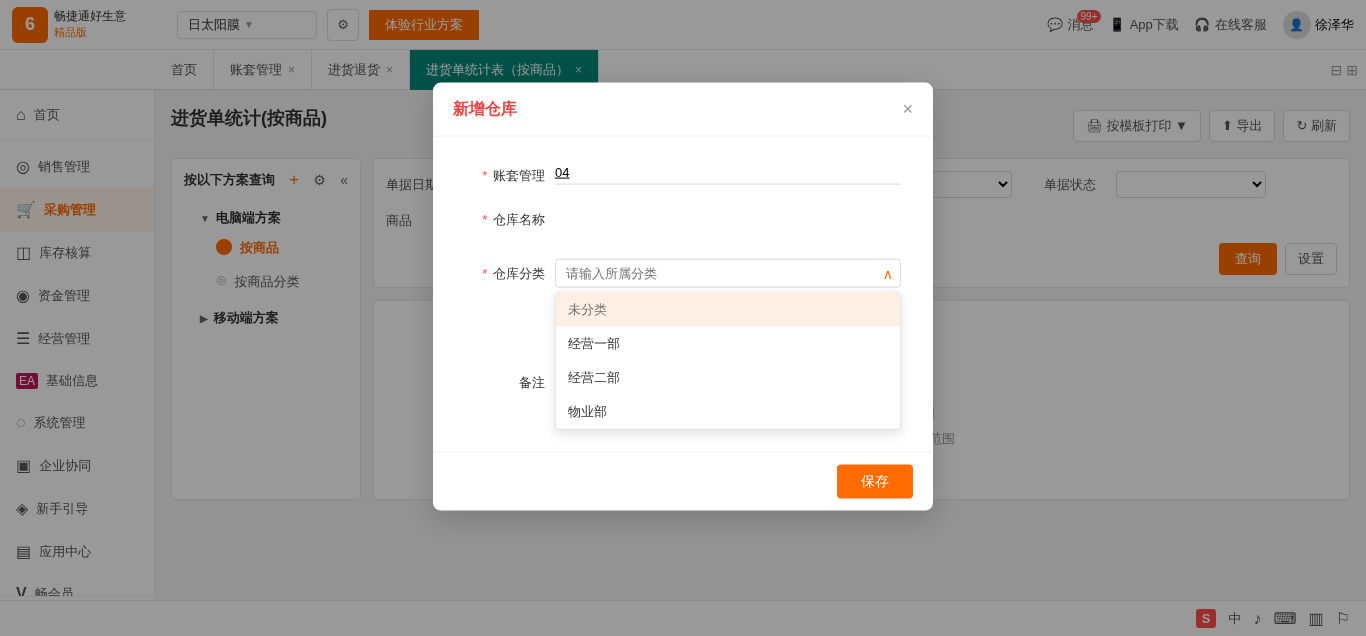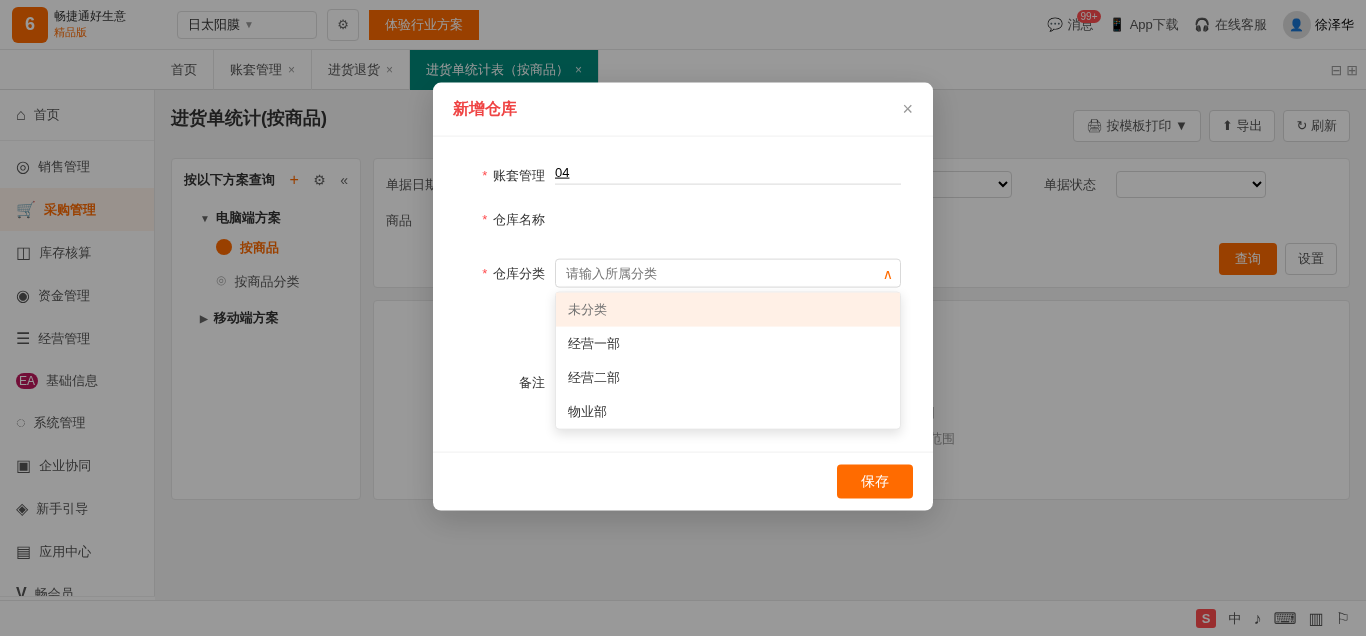--- a/index.html
+++ b/index.html
@@ -313,21 +313,21 @@
       </div>
       <div class="sidebar-item">
         <span class="s-icon">◉</span>
         <span>资金管理</span>
       </div>
       <div class="sidebar-item">
         <span class="s-icon">☰</span>
         <span>经营管理</span>
       </div>
       <div class="sidebar-item">
-        <span class="s-icon" style="font-size:12px;background:#be185d;color:#fff;padding:1px 3px;border-radius:8px;">EA</span>
+        <span class="s-icon" style="font-size:12px;background:#be185d;color:#fff;padding:1px 3px;border-radius:2px;">EA</span>
         <span>基础信息</span>
       </div>
       <div class="sidebar-item">
         <span class="s-icon">◌</span>
         <span>系统管理</span>
       </div>
       <div class="sidebar-item">
         <span class="s-icon">▣</span>
         <span>企业协同</span>
       </div>

